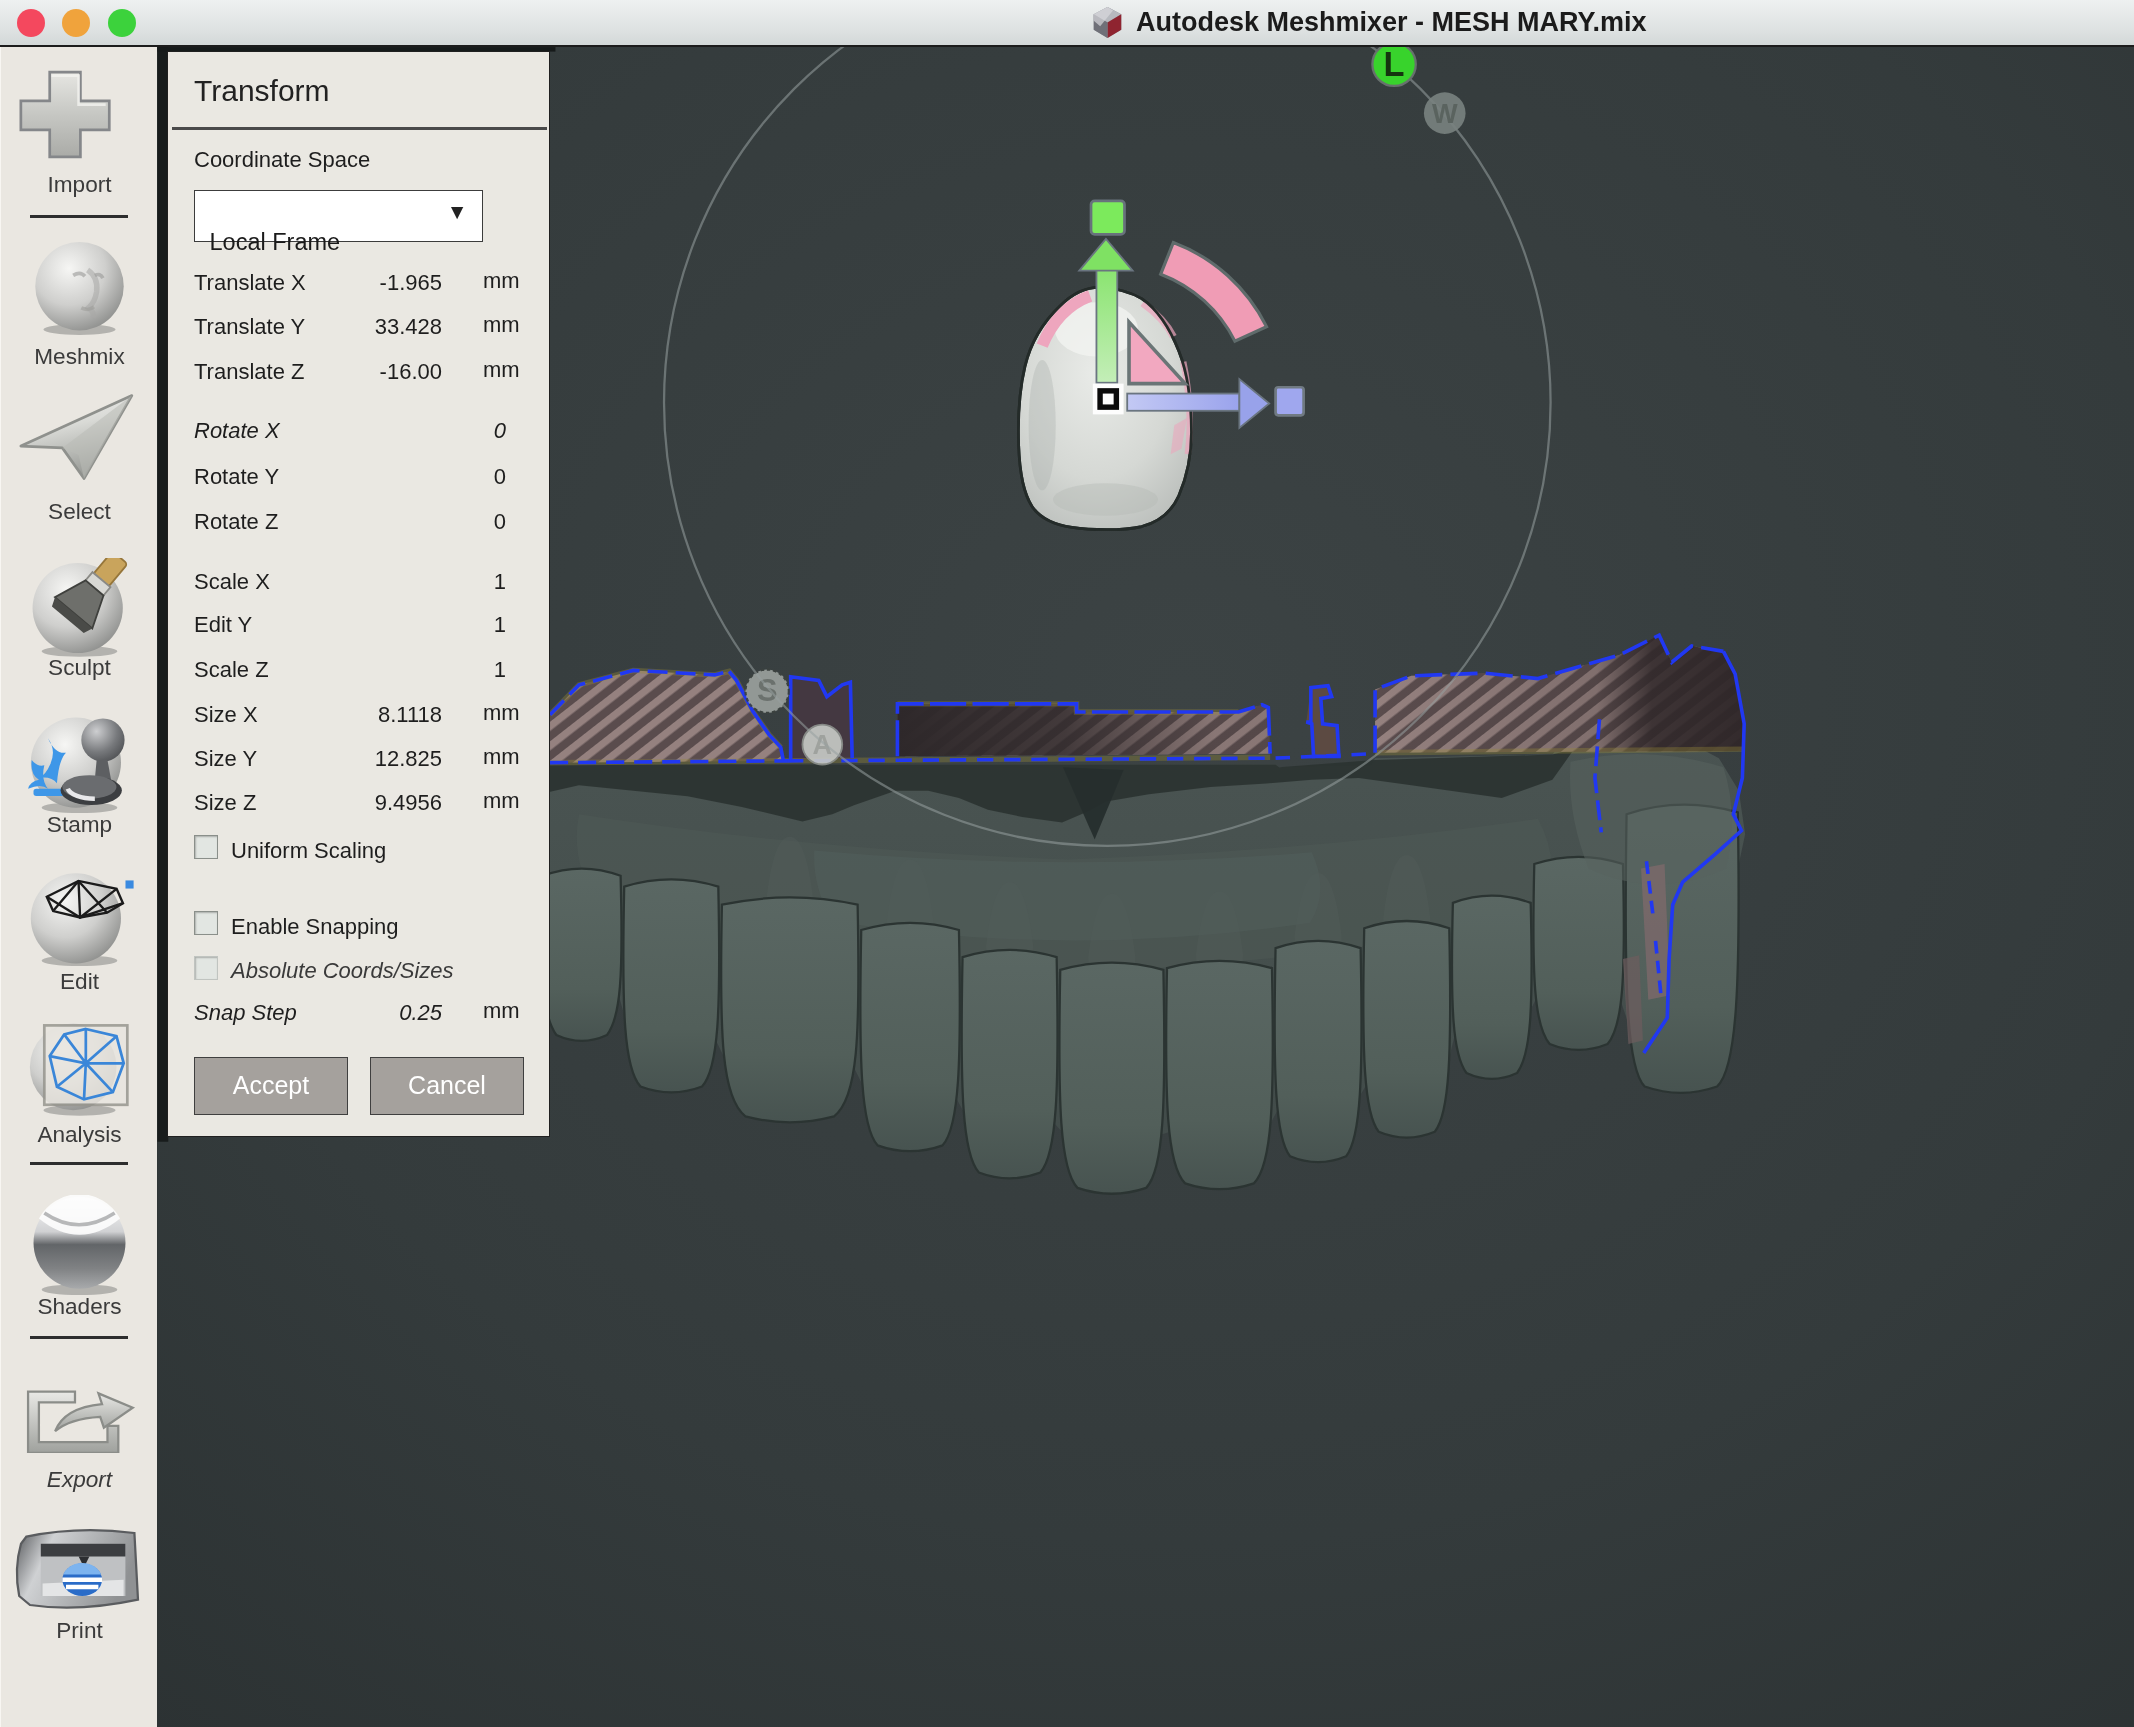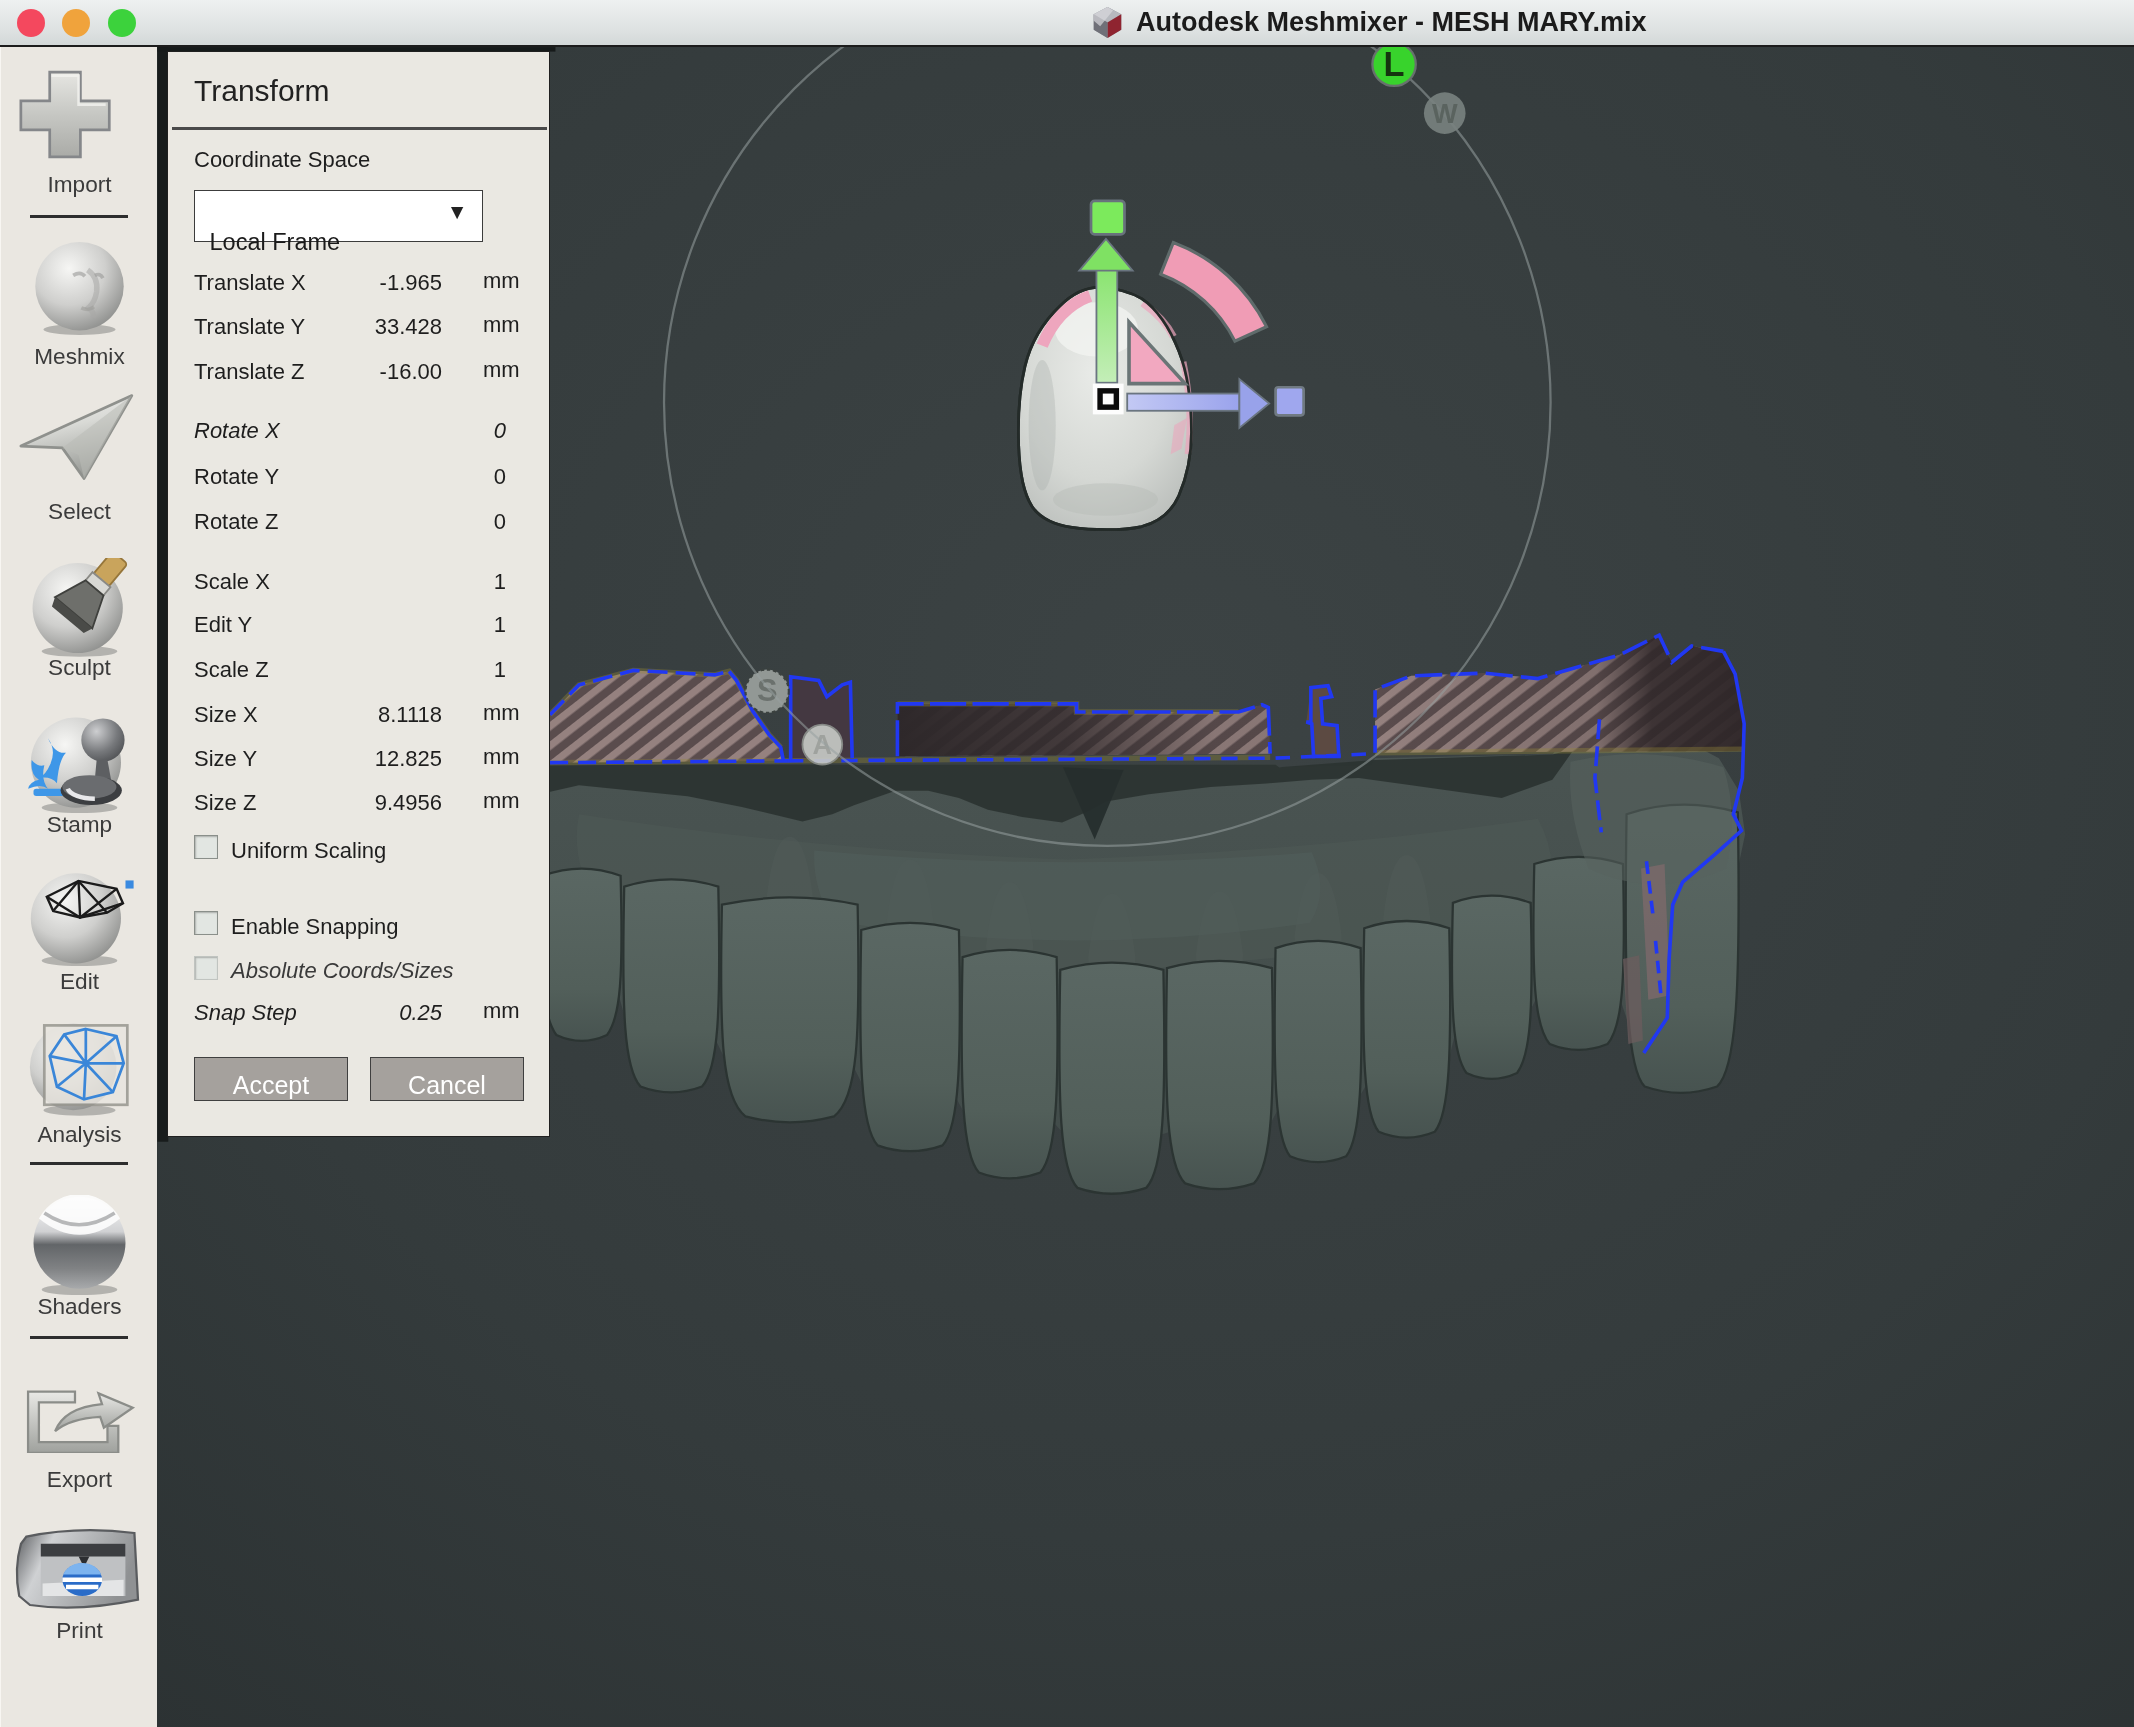--- a/index.html
+++ b/index.html
@@ -27,21 +27,21 @@
   #panel{position:absolute;left:167px;top:51px;width:383px;height:1086px;
     background:#eae8e2;border:1.8px solid #202020;box-sizing:border-box;}
   .prow{position:absolute;left:0;width:383px;height:31px;font-size:22px;color:#1e1e1e;}
   .plabel{position:absolute;left:26px;top:0;}
   .pvalue{position:absolute;left:136px;width:138px;top:0;text-align:right;}
   .pvalue2{position:absolute;left:136px;width:202px;top:0;text-align:right;}
   .punit{position:absolute;left:315px;top:-1.8px;}
   .it{font-style:italic;}
   .cb{position:absolute;width:24.4px;height:24.4px;background:#e2e6e2;
       border:1.8px solid #8a8f8a;box-sizing:border-box;box-shadow:inset 0.9px 0.9px 1.8px rgba(0,0,0,.25);}
-  .btn{position:absolute;top:1005px;width:154px;height:44px;background:#a5a19d;
+  .btn{position:absolute;top:1005px;width:154px;height:58px;background:#a5a19d;
       border:1.8px solid #3f3f3f;box-sizing:border-box;color:#fff;
       font-size:25px;text-align:center;line-height:54px;}
 </style>
 </head>
 <body>
 <div id="app">
 
   <svg id="vp" width="2135" height="1728" viewBox="0 0 2360 1910" style="position:absolute;left:0;top:0">
     <defs>
       <radialGradient id="vpbg" cx="0.52" cy="0.38" r="0.85">
@@ -357,21 +357,21 @@
     <svg class="tbicon" style="top:1330px;" width="157" height="76" viewBox="0 0 174 84">
       <defs>
           <linearGradient id="expg" x1="0" y1="0" x2="0" y2="1">
         <stop offset="0" stop-color="#e9e9e6"></stop>
             <stop offset="1" stop-color="#9fa19d"></stop>
           </linearGradient>
         </defs>
       <path d="M30,16 h52 v12 h-40 v44 h76 v-18 h12 v30 h-100 Z" fill="url(#expg)" stroke="#8b8d89" stroke-width="2.5"></path>
       <path d="M60,60 q10,-26 52,-30 l-4,-12 l38,16 l-32,22 l-4,-12 q-34,2 -50,16Z" fill="url(#expg)" stroke="#8b8d89" stroke-width="2.5"></path>
     </svg>
-    <div class="tblabel" style="top:1420px;">Export</div>
+    <div class="tblabel" style="top:1420px;font-style:italic;">Export</div>
 
     <svg class="tbicon" style="top:1477px;" width="157" height="90" viewBox="0 0 174 100">
       <defs>
           <linearGradient id="prng" x1="0" y1="0" x2="1" y2="0.3">
         <stop offset="0" stop-color="#55575a"></stop>
             <stop offset="0.3" stop-color="#cfd1d3"></stop>
             <stop offset="1" stop-color="#8f9193"></stop>
           </linearGradient>
         </defs>
       <path d="M28,14 Q86,2 148,10 L152,84 Q86,98 32,90 L20,80 Q14,50 22,22 Z" fill="url(#prng)" stroke="#5a5c5f" stroke-width="2.5"></path>

